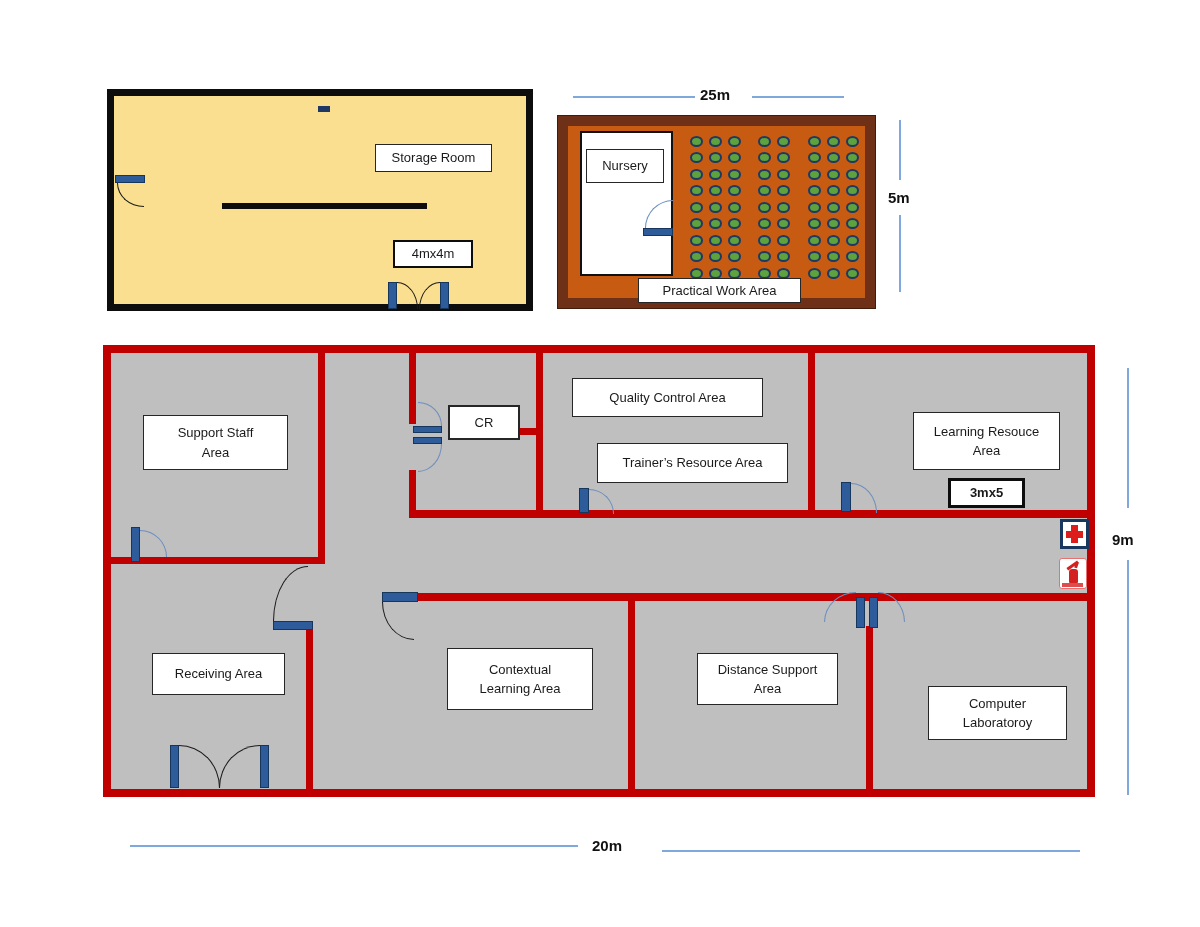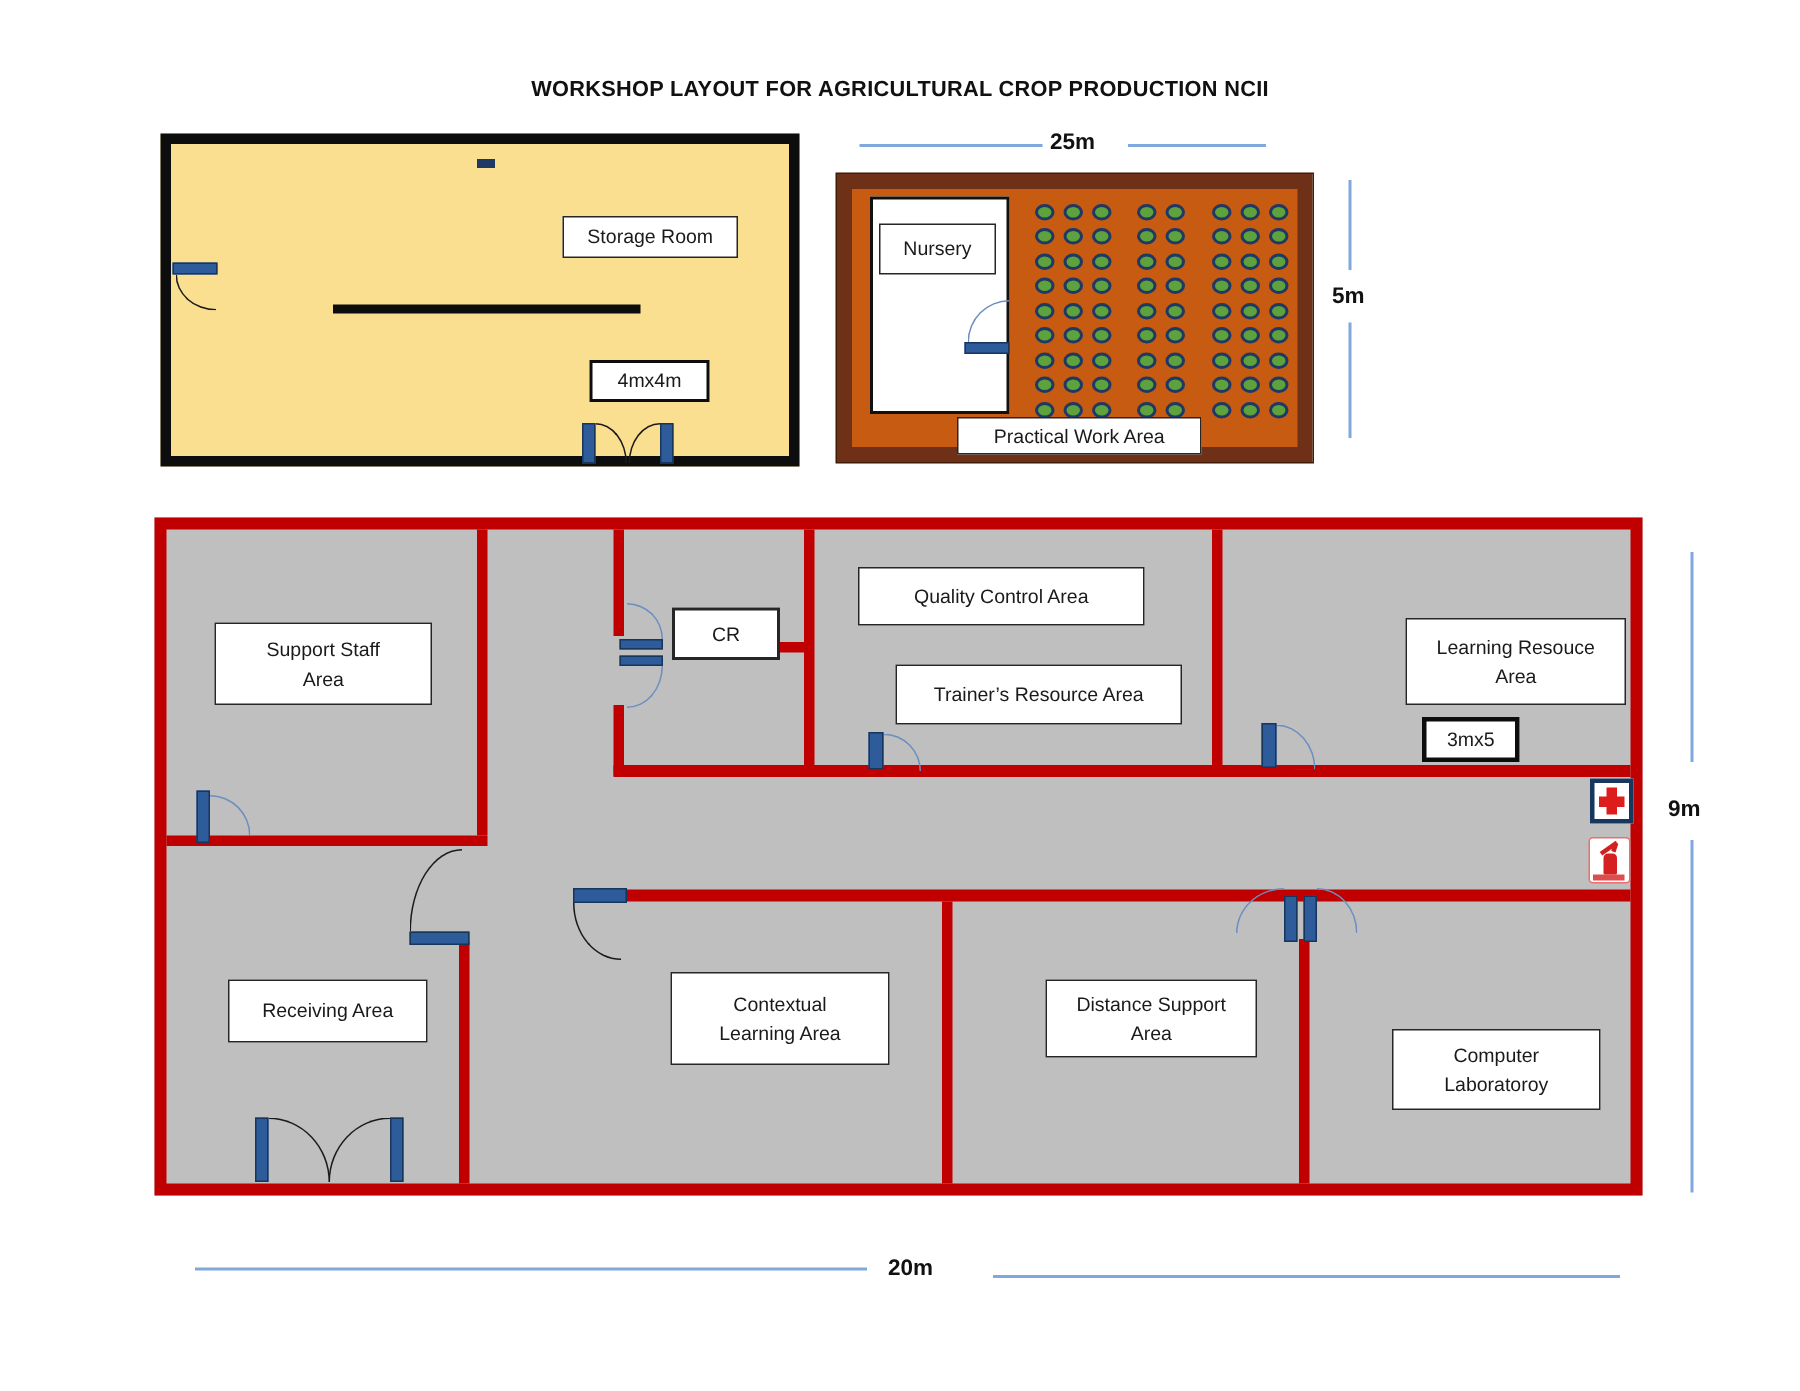--- a/index.html
+++ b/index.html
@@ -23,21 +23,20 @@
   .dim{position:absolute;font-weight:bold;font-size:15px;color:#111;}
   .dimline{position:absolute;background:#7FA8DC;}
   .plant{position:absolute;width:13px;height:11px;border-radius:50%;
          background:#5DA23D;border:2.5px solid #1F3864;box-sizing:border-box;}
 </style>
 </head>
 <body>
 
 <div id="canvas">
 
-  <div class="title">WORKSHOP LAYOUT FOR AGRICULTURAL CROP PRODUCTION NCII</div>
 
   <div class="abs" style="left:107px;top:89px;width:426px;height:222px;background:#FBDF90;border:7px solid #0D0D0D;"></div>
   <div class="abs" style="left:318px;top:106px;width:12px;height:6px;background:#1F3864;"></div>
   <div class="lbl" style="left:375px;top:144px;width:117px;height:28px;">Storage Room</div>
   <div class="blk" style="left:222px;top:203px;width:205px;height:6px;"></div>
   <div class="lbl" style="left:380px;top:240px;width:80px;height:28px;border:2.5px solid #0D0D0D;margin-left:13px;">4mx4m</div>
 
   <div class="bar" style="left:115px;top:175px;width:30px;height:8px;"></div>
   <div class="arc arc-bl blackarc" style="left:117px;top:183px;width:27px;height:24px;"></div>
 
@@ -177,23 +176,23 @@
   <div class="bar" style="left:170px;top:745px;width:9px;height:43px;"></div>
   <div class="bar" style="left:260px;top:745px;width:9px;height:43px;"></div>
   <div class="arc arc-tr blackarc" style="left:179px;top:745px;width:41px;height:43px;"></div>
   <div class="arc arc-tl blackarc" style="left:219px;top:745px;width:41px;height:43px;"></div>
 
   <div class="lbl" style="left:143px;top:415px;width:145px;height:55px;">Support Staff
 Area</div>
   <div class="lbl" style="left:448px;top:405px;width:72px;height:35px;border:2px solid #262626;">CR</div>
   <div class="lbl" style="left:572px;top:378px;width:191px;height:39px;">Quality Control Area</div>
   <div class="lbl" style="left:597px;top:443px;width:191px;height:40px;">Trainer’s Resource Area</div>
-  <div class="lbl" style="left:913px;top:412px;width:147px;height:58px;margin-left:24px;">Learning Resouce
+  <div class="lbl" style="left:913px;top:412px;width:147px;height:58px;">Learning Resouce
 Area</div>
-  <div class="lbl" style="left:948px;top:478px;width:65px;height:30px;border:3px solid #0D0D0D;">3mx5</div>
+  <div class="lbl" style="left:948px;top:478px;width:77px;height:30px;border:3px solid #0D0D0D;font-weight:bold;">3mx5</div>
   <div class="lbl" style="left:447px;top:648px;width:146px;height:62px;">Contextual
 Learning Area</div>
   <div class="lbl" style="left:152px;top:653px;width:133px;height:42px;">Receiving Area</div>
   <div class="lbl" style="left:697px;top:653px;width:141px;height:52px;">Distance Support
 Area</div>
   <div class="lbl" style="left:928px;top:686px;width:139px;height:54px;">Computer
 Laboratoroy</div>
 
   <div class="abs" style="left:1060px;top:519px;width:29px;height:30px;background:#fff;border:3px solid #17375E;">
     <div class="abs" style="left:8px;top:3px;width:7px;height:18px;background:#DD1C1C;"></div>

